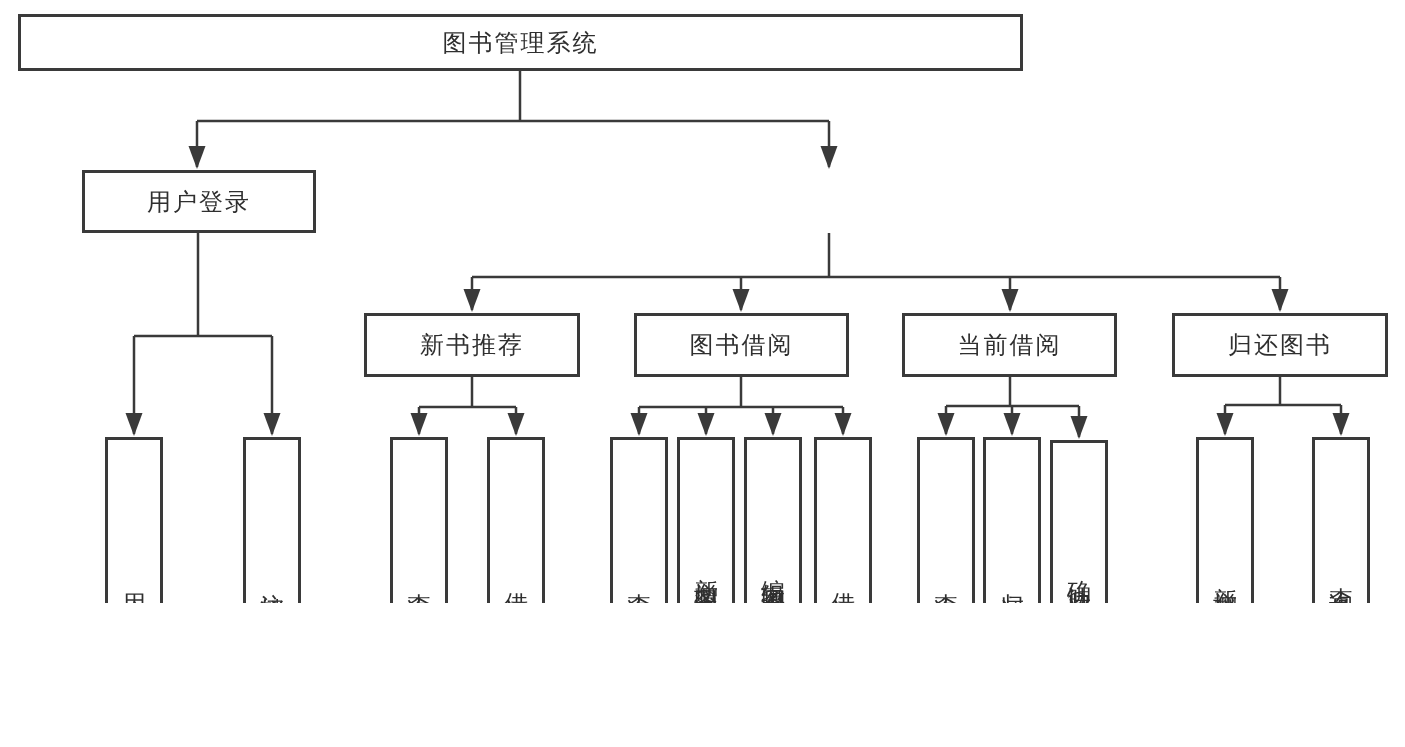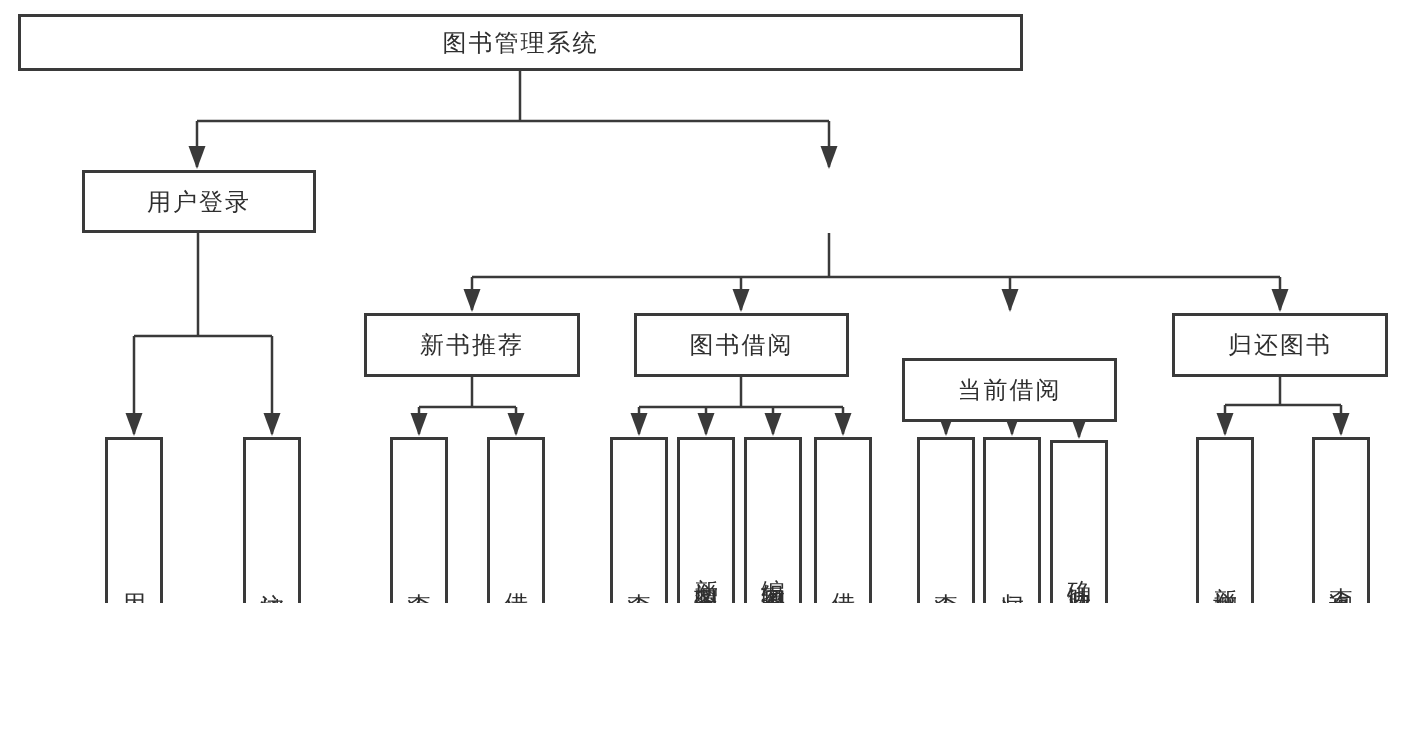--- a/index.html
+++ b/index.html
@@ -113,21 +113,21 @@
   <div class="box hbox" style="left:82px; top:170px; width:234px; height:63px;">
     <span>用户登录</span>
   </div>
 
   <div class="box hbox" style="left:364px; top:313px; width:216px; height:64px;">
     <span>新书推荐</span>
   </div>
   <div class="box hbox" style="left:634px; top:313px; width:215px; height:64px;align-items:center;">
     <span>图书借阅</span>
   </div>
-  <div class="box hbox" style="left:902px; top:313px; width:215px; height:64px;margin-top:45px;">
+  <div class="box hbox" style="left:902px; top:313px; width:215px; height:64px;">
     <span>当前借阅</span>
   </div>
   <div class="box hbox" style="left:1172px; top:313px; width:216px; height:64px;">
     <span>归还图书</span>
   </div>
 
   <div class="box vbox" style="left:105px; top:437px; width:58px; height:298px;">
     <span>用户登录</span>
   </div>
   <div class="box vbox" style="left:243px; top:437px; width:58px; height:298px;">

